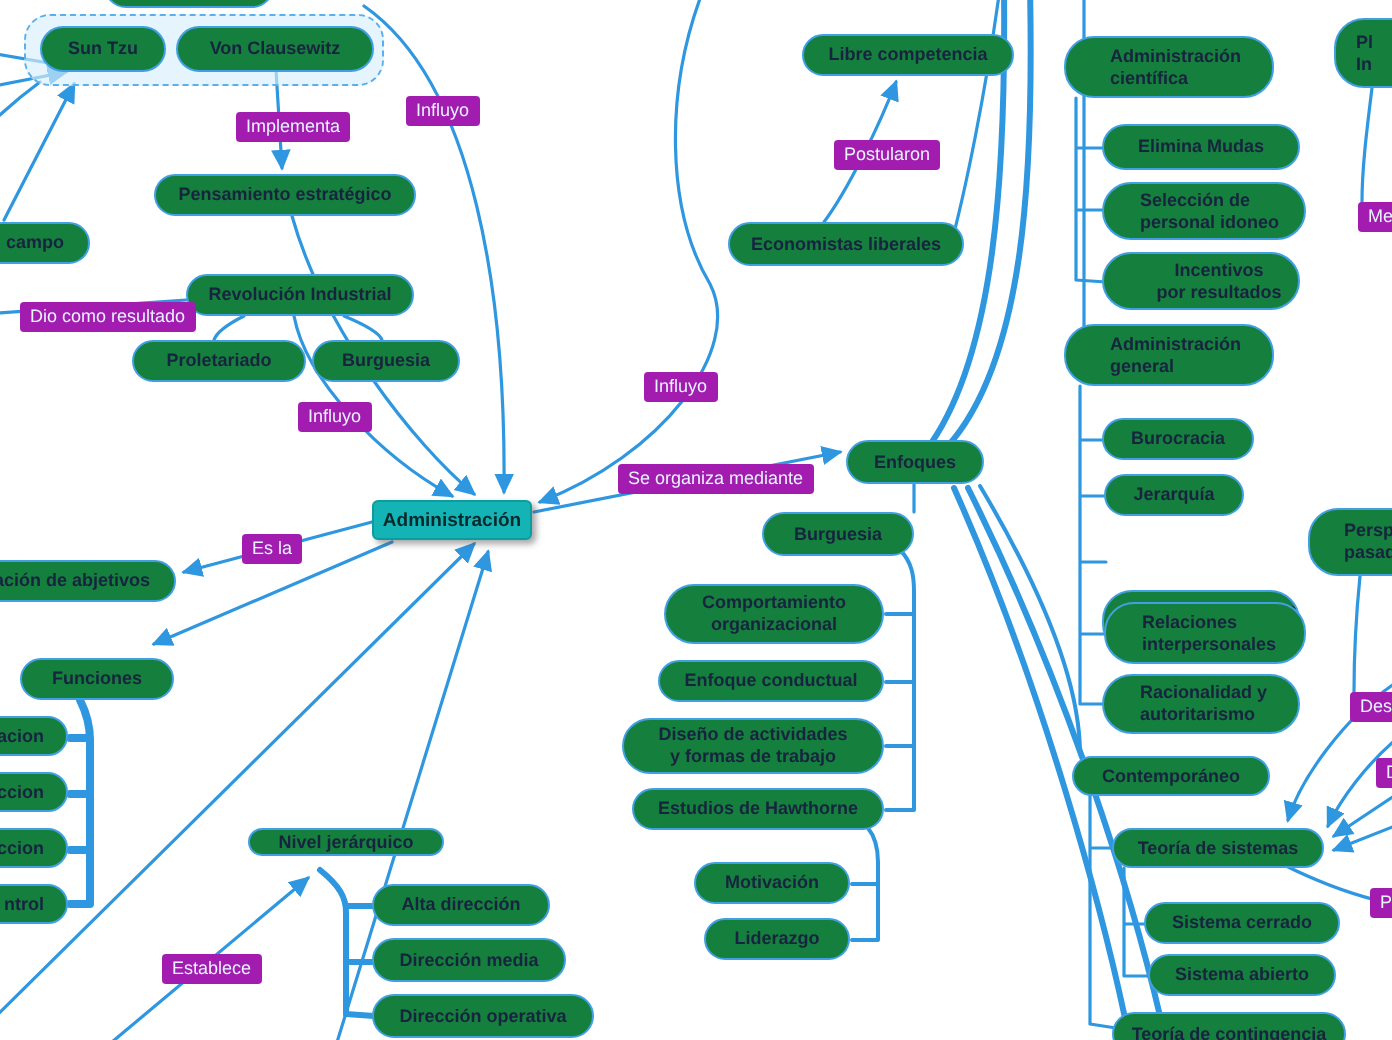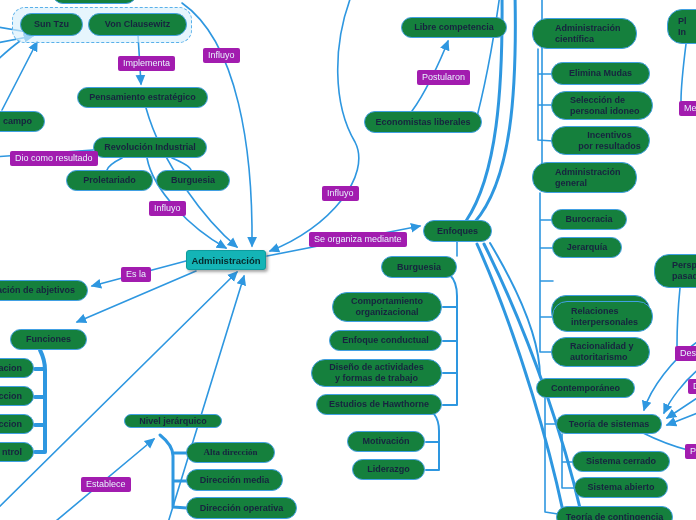--- a/index.html
+++ b/index.html
@@ -127,21 +127,21 @@
       </div>
       <div class="node" style="left: -54px; top: 414px; width: 88px; height: 20px; text-align: right; padding-right: 11px;">
         <div>ccion</div>
       </div>
       <div class="node" style="left: -54px; top: 442px; width: 88px; height: 20px; text-align: right; padding-right: 11px;">
         <div>ntrol</div>
       </div>
       <div class="node" style="left: 124px; top: 414px; width: 98px; height: 14px;">
         <div>Nivel jerárquico</div>
       </div>
-      <div class="node" style="left: 186px; top: 442px; width: 89px; height: 21px; font-family: Liberation Serif, serif;">
+      <div class="node" style="left: 186px; top: 442px; width: 89px; height: 21px;">
         <div>Alta dirección</div>
       </div>
       <div class="node" style="left: 186px; top: 469px; width: 97px; height: 22px;">
         <div>Dirección media</div>
       </div>
       <div class="node" style="left: 186px; top: 497px; width: 111px; height: 22px;">
         <div>Dirección operativa</div>
       </div>
       <div class="node" style="left: 401px; top: 17px; width: 106px; height: 21px;">
         <div>Libre competencia</div>

